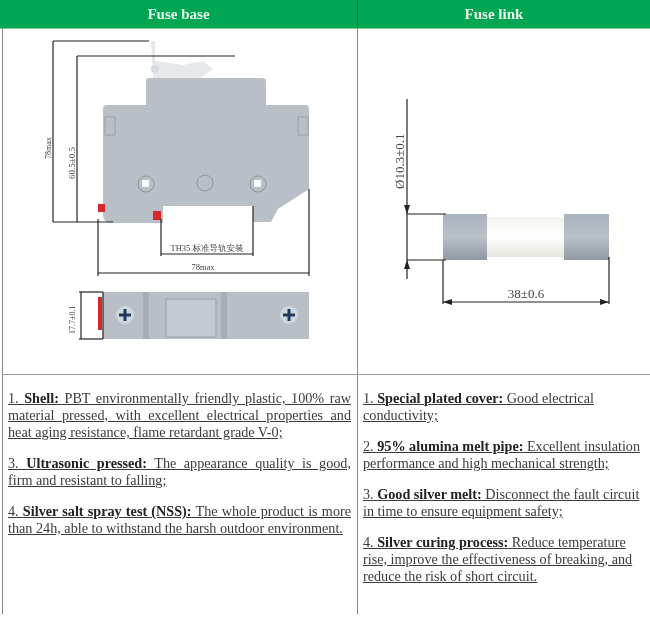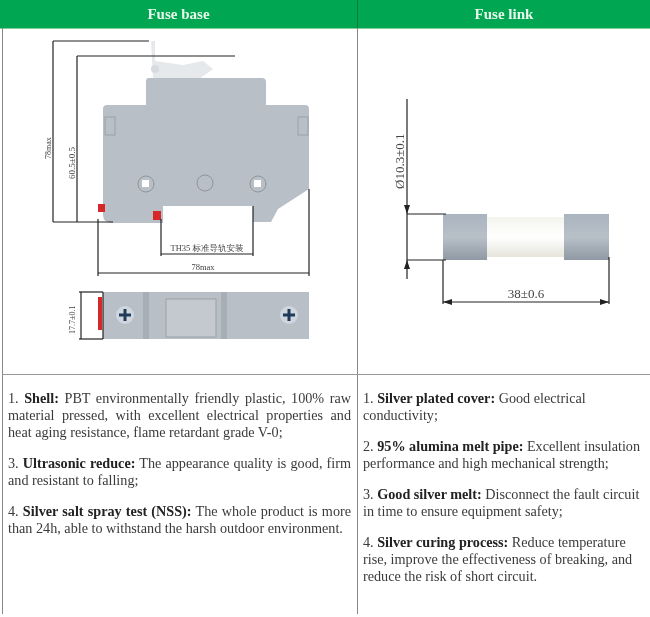--- a/index.html
+++ b/index.html
@@ -1,32 +1,32 @@
 <!DOCTYPE html>
 <html><head>
   <meta charset="utf-8">
   <style>
     html, body { margin: 0; padding: 0; background: #ffffff; }
     body { width: 650px; height: 617px; overflow: hidden; position: relative; font-family: "Liberation Serif", serif; color: #333; }
     .table { position: absolute; left: 0; top: 0; width: 650px; height: 522px; }
     .header { position: absolute; left: 0; top: 0; width: 650px; height: 28px; background: #00a651; border-bottom: 1px solid #7fcf9c; }
     .hcell { position: absolute; top: 0; height: 28px; line-height: 28px; text-align: center; color: #e8f7ec; font-weight: bold; font-size: 15px; }
     .hcell.left { left: 0; width: 357px; }
-    .hcell.right { left: 358px; width: 292px; }
+    .hcell.right { left: 348px; width: 292px; }
     .hdiv { position: absolute; left: 357px; top: 0; width: 1px; height: 28px; background: #0a7a3a; }
     .vline-left { position: absolute; left: 2px; top: 28px; width: 1px; height: 586px; background: #888; }
     .vline-mid { position: absolute; left: 357px; top: 28px; width: 1px; height: 586px; background: #888; }
     .hline-mid { position: absolute; left: 2px; top: 374px; width: 648px; height: 1px; background: #999; }
     .img-cell { position: absolute; top: 29px; height: 345px; }
     .img-cell.left { left: 3px; width: 354px; }
     .img-cell.right { left: 358px; width: 292px; }
     .text-cell { position: absolute; top: 375px; font-size: 14.2px; line-height: 17px; color: #3a3a3a; }
     .text-cell.left { left: 8px; width: 343px; text-align: justify; }
     .text-cell.right { left: 363px; width: 285px; }
-    .para { margin: 14px 0 0 0; }
+    .para { margin: 14px 0 0 0; text-decoration: underline; }
     .text-cell .para:first-child { margin-top: 15px; }
     .para b { color: #222; }
     svg text { font-family: "Liberation Serif", serif; }
   </style>
 </head>
 <body>
 
 <div class="table">
   <div class="header">
     <div class="hcell left">Fuse base</div>
@@ -118,23 +118,23 @@
       <line x1="85" y1="273" x2="251" y2="273" stroke="#222" stroke-width="1.2"></line>
       <polygon points="85,273 94,270 94,276" fill="#222"></polygon>
       <polygon points="251,273 242,270 242,276" fill="#222"></polygon>
       <text x="0" y="0" font-size="13" fill="#444" transform="translate(46,160) rotate(-90)">Ø10.3±0.1</text>
       <text x="168" y="269" font-size="13" fill="#444" text-anchor="middle">38±0.6</text>
     </svg>
   </div>
 
   <div class="text-cell left">
     <p class="para"><span>1. </span><b>Shell:</b><span> PBT environmentally friendly plastic, 100% raw material pressed, with excellent electrical properties and heat aging resistance, flame retardant grade V-0;</span></p>
-    <p class="para"><span>3. </span><b>Ultrasonic reduce:</b><span> The appearance quality is good, firm and resistant to falling;</span></p>
+    <p class="para"><span>3. </span><b>Ultrasonic pressed:</b><span> The appearance quality is good, firm and resistant to falling;</span></p>
     <p class="para"><span>4. </span><b>Silver salt spray test (NSS):</b><span> The whole product is more than 24h, able to withstand the harsh outdoor environment.</span></p>
   </div>
 
   <div class="text-cell right">
-    <p class="para"><span>1. </span><b>Silver plated cover:</b><span> Good electrical conductivity;</span></p>
+    <p class="para"><span>1. </span><b>Special plated cover:</b><span> Good electrical conductivity;</span></p>
     <p class="para"><span>2. </span><b>95% alumina melt pipe:</b><span> Excellent insulation performance and high mechanical strength;</span></p>
     <p class="para"><span>3. </span><b>Good silver melt:</b><span> Disconnect the fault circuit in time to ensure equipment safety;</span></p>
     <p class="para"><span>4. </span><b>Silver curing process:</b><span> Reduce temperature rise, improve the effectiveness of breaking, and reduce the risk of short circuit.</span></p>
   </div>
 </div>
 
 </body></html>

